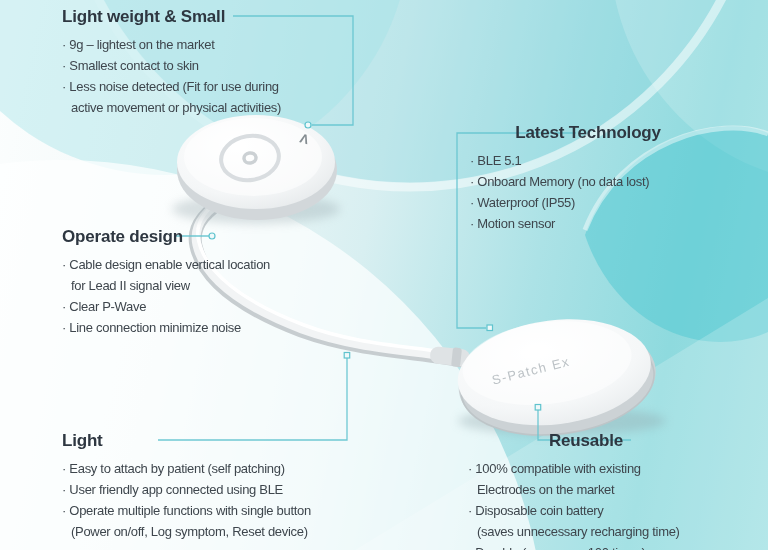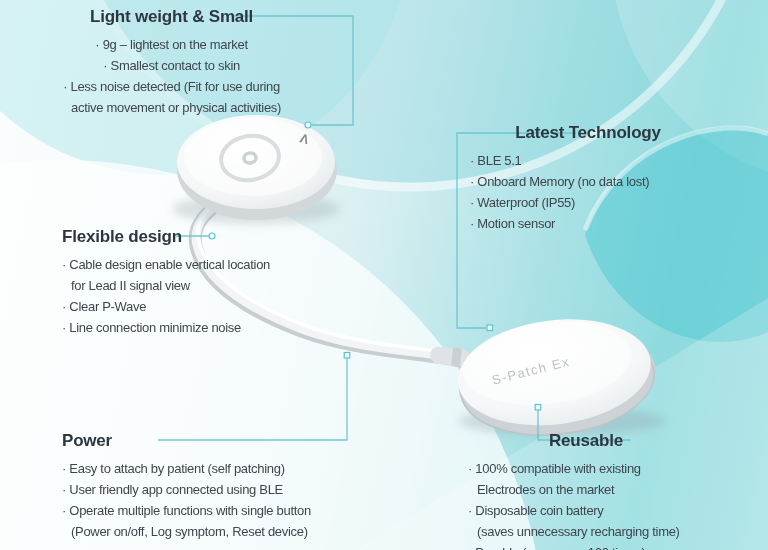--- a/index.html
+++ b/index.html
@@ -96,46 +96,46 @@
     </g>
     <g stroke="#5fc3ce" stroke-width="1.2" fill="#eff9fa">
       <circle cx="308" cy="125" r="3"></circle>
       <circle cx="212" cy="236" r="3"></circle>
       <rect x="487" y="325" width="5.5" height="5.5"></rect>
       <rect x="344.2" y="352.5" width="5.5" height="5.5"></rect>
       <rect x="535.2" y="404.5" width="5.5" height="5.5"></rect>
     </g>
   </svg>
 
-  <div class="callout" style="left:62px;top:7px;text-align:center;">
+  <div class="callout" style="left:62px;top:7px;">
     <div class="title">Light weight &amp; Small</div>
     <div class="line">· 9g – lightest on the market</div>
     <div class="line">· Smallest contact to skin</div>
     <div class="line">· Less noise detected (Fit for use during</div>
     <div class="line cont">active movement or physical activities)</div>
   </div>
 
   <div class="callout align-right" style="left:470px;top:123px;width:236px;">
     <div class="title">Latest Technology</div>
     <div class="line">· BLE 5.1</div>
     <div class="line">· Onboard Memory (no data lost)</div>
     <div class="line">· Waterproof (IP55)</div>
     <div class="line">· Motion sensor</div>
   </div>
 
   <div class="callout" style="left:62px;top:227px;">
-    <div class="title">Flexible design</div>
+    <div class="title">Operate design</div>
     <div class="line">· Cable design enable vertical location</div>
     <div class="line cont">for Lead II signal view</div>
     <div class="line">· Clear P-Wave</div>
     <div class="line">· Line connection minimize noise</div>
   </div>
 
   <div class="callout" style="left:62px;top:431px;">
-    <div class="title">Power</div>
+    <div class="title">Light</div>
     <div class="line">· Easy to attach by patient (self patching)</div>
     <div class="line">· User friendly app connected using BLE</div>
     <div class="line">· Operate multiple functions with single button</div>
     <div class="line cont">(Power on/off, Log symptom, Reset device)</div>
   </div>
 
   <div class="callout align-right" style="left:468px;top:431px;width:236px;">
     <div class="title">Reusable</div>
     <div class="line">· 100% compatible with existing</div>
     <div class="line cont">Electrodes on the market</div>

